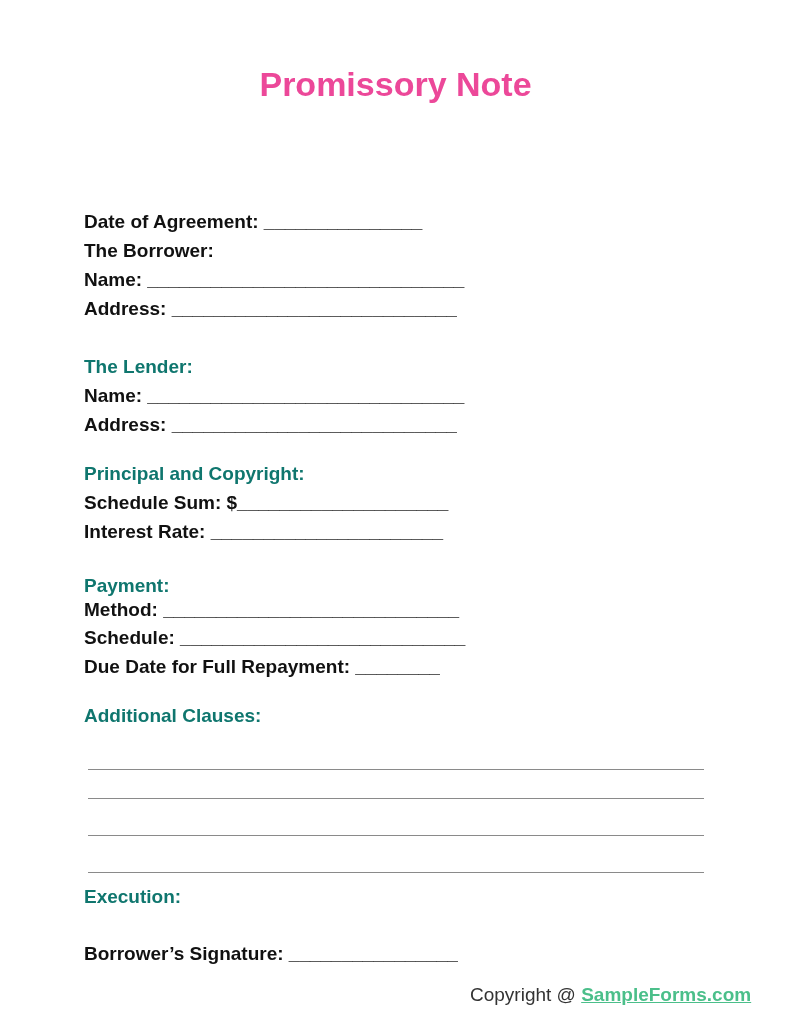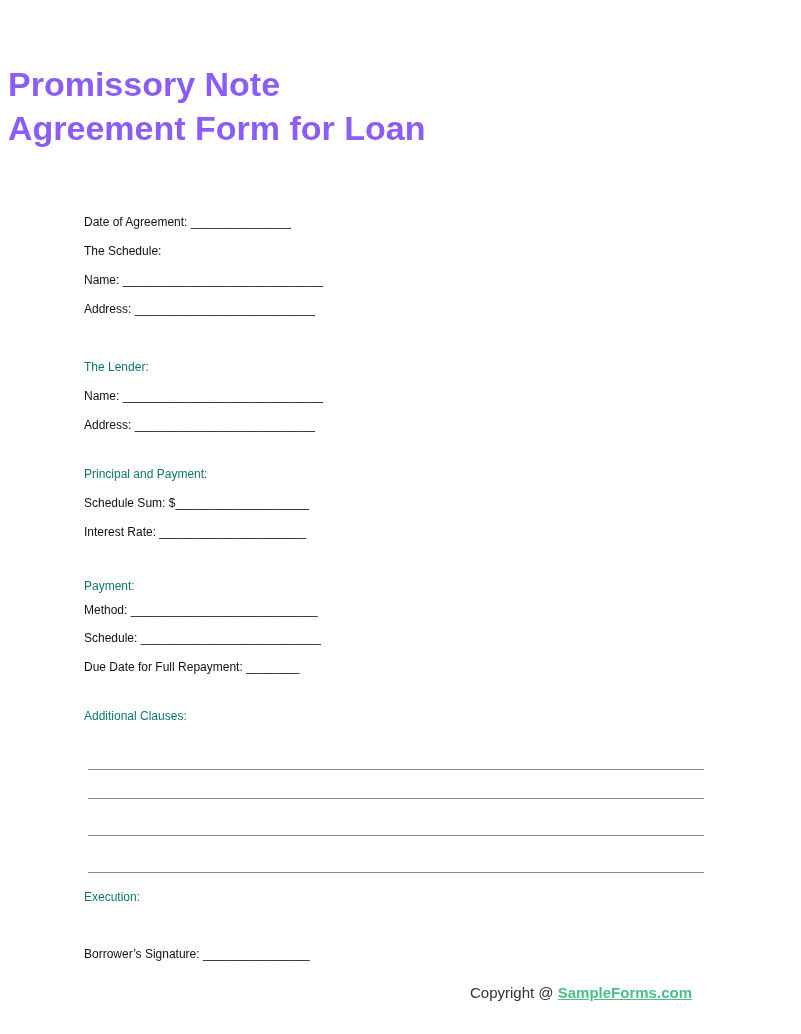--- a/index.html
+++ b/index.html
@@ -1,45 +1,44 @@
 <!DOCTYPE html>
 <html><head>
   <meta charset="utf-8">
   <style>
     html, body { margin: 0; padding: 0; background: #ffffff; }
     body { width: 801px; height: 1034px; position: relative; overflow: hidden;
            font-family: "Liberation Sans", "DejaVu Sans", sans-serif; color: #111111; }
-    .title { position: absolute; left: 0; width: 791px; top: 62px; 
-             color: #8b5cf6; font-weight: bold; font-size: 34px; line-height: 44px; margin-left: 8px; }
-    .row { position: absolute; left: 84px; font-size: 12px; font-weight: normal; white-space: pre;
+    .title { position: absolute; left: 0; width: 791px; top: 62px; text-align: center;
+             color: #ec4899; font-weight: bold; font-size: 34px; line-height: 44px; }
+    .row { position: absolute; left: 84px; font-size: 19px; font-weight: bold; white-space: pre;
            line-height: 20px; }
     .head { color: #0f766e; }
     .rule { position: absolute; left: 88px; width: 616px; height: 0; border-top: 1px solid #8a8a8a; }
-    .footer { position: absolute; top: 984px; left: 470px; font-size: 15px; color: #333333;
+    .footer { position: absolute; top: 984px; left: 470px; font-size: 19px; color: #333333;
               white-space: nowrap; }
     .brand { color: #4bbf8a; font-weight: bold; text-decoration: underline; }
   </style>
 </head>
 <body>
 
 <div class="title">
   <div>Promissory Note</div>
-  <div>Agreement Form for Loan</div>
 </div>
 
 <div class="row" style="top:212px">Date of Agreement: _______________</div>
-<div class="row" style="top:241px">The Schedule:</div>
+<div class="row" style="top:241px">The Borrower:</div>
 <div class="row" style="top:270px">Name: ______________________________</div>
 <div class="row" style="top:299px">Address: ___________________________</div>
 
 <div class="row head" style="top:357px">The Lender:</div>
 <div class="row" style="top:386px">Name: ______________________________</div>
 <div class="row" style="top:415px">Address: ___________________________</div>
 
-<div class="row head" style="top:464px">Principal and Payment:</div>
+<div class="row head" style="top:464px">Principal and Copyright:</div>
 <div class="row" style="top:493px">Schedule Sum: $____________________</div>
 <div class="row" style="top:522px">Interest Rate: ______________________</div>
 
 <div class="row head" style="top:576px">Payment:</div>
 <div class="row" style="top:600px">Method: ____________________________</div>
 <div class="row" style="top:628px">Schedule: ___________________________</div>
 <div class="row" style="top:657px">Due Date for Full Repayment: ________</div>
 
 <div class="row head" style="top:706px">Additional Clauses:</div>
 <div class="rule" style="top:769px"></div>

